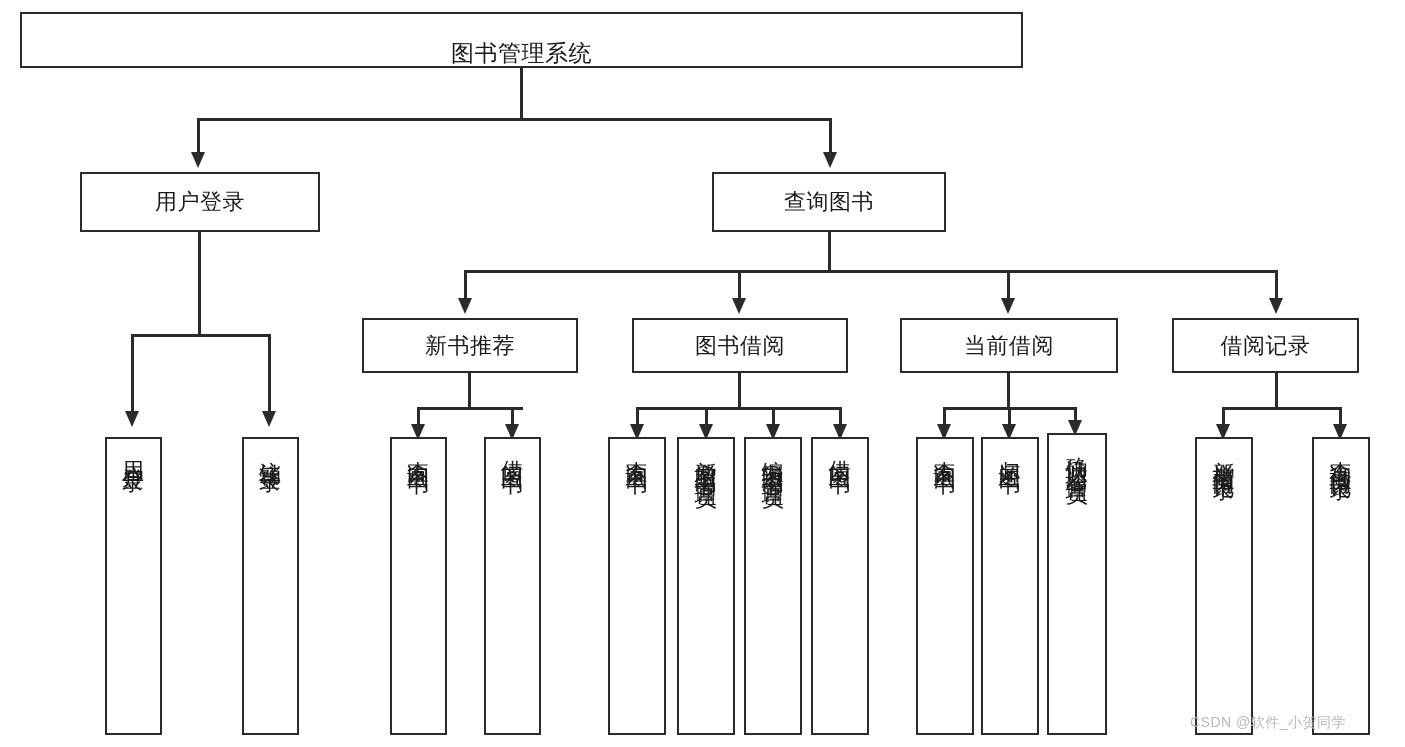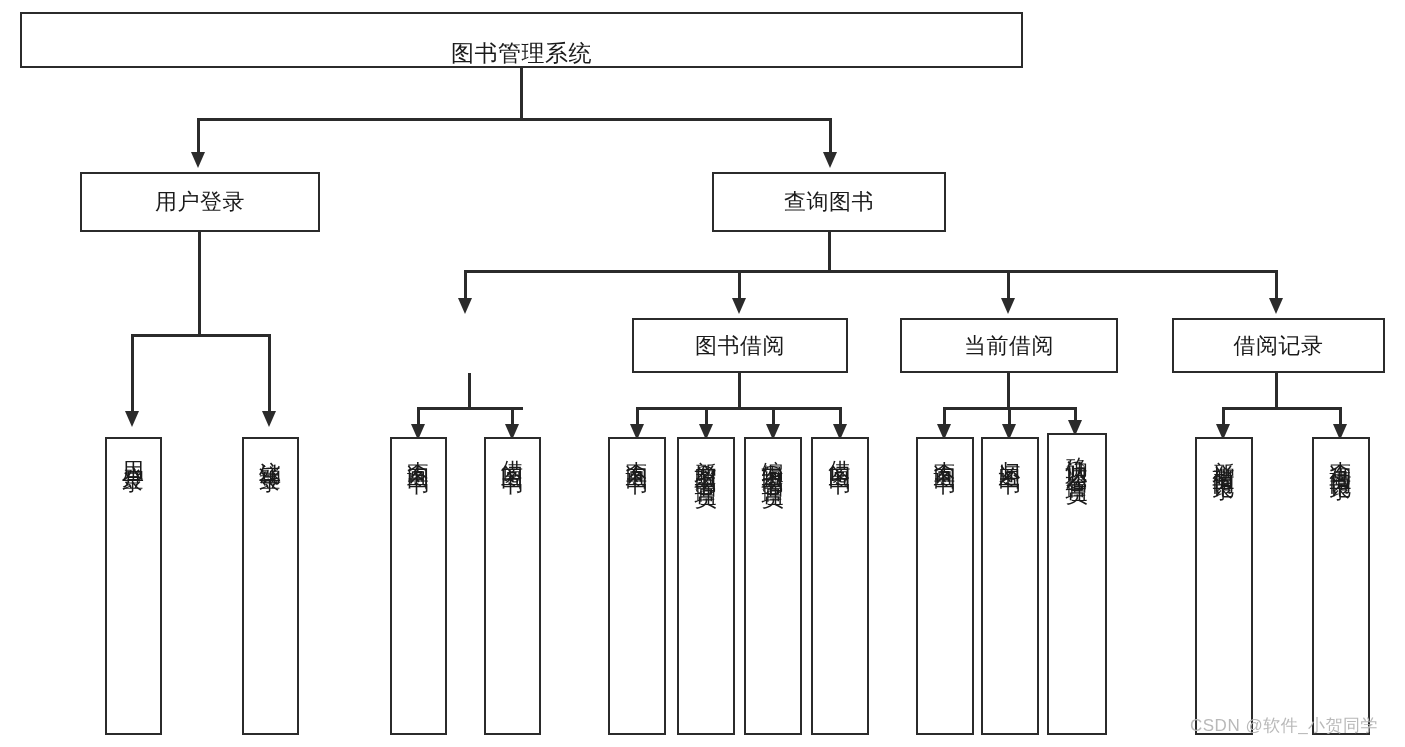--- a/index.html
+++ b/index.html
@@ -66,21 +66,21 @@
     position: absolute;
     width: 0;
     height: 0;
     border-left: 7px solid transparent;
     border-right: 7px solid transparent;
     border-top: 16px solid #2b2b2b;
   }
   .watermark {
     position: absolute;
     color: #b9b9b9;
-    font-size: 17px;
+    font-size: 14px;
     white-space: nowrap;
     letter-spacing: 0.5px;
   }
 </style>
 </head>
 <body>
 
 <div id="canvas">
 
   <div class="node h root" style="left:20px; top:12px; width:1003px; height:56px;">
@@ -114,27 +114,30 @@
   <div class="line-h" style="left:464px; top:270px; width:814px; height:3px;"></div>
   <div class="line-v" style="left:464px; top:270px; width:3px; height:30px;"></div>
   <div class="arrow" style="left:458px; top:298px;"></div>
   <div class="line-v" style="left:738px; top:270px; width:3px; height:30px;"></div>
   <div class="arrow" style="left:732px; top:298px;"></div>
   <div class="line-v" style="left:1007px; top:270px; width:3px; height:30px;"></div>
   <div class="arrow" style="left:1001px; top:298px;"></div>
   <div class="line-v" style="left:1275px; top:270px; width:3px; height:30px;"></div>
   <div class="arrow" style="left:1269px; top:298px;"></div>
 
+  <div class="node h" style="left:362px; top:318px; width:216px; height:55px;">
+    <span class="label">新书推荐</span>
+  </div>
   <div class="node h" style="left:900px; top:318px; width:218px; height:55px;">
     <span class="label">当前借阅</span>
   </div>
   <div class="node h" style="left:632px; top:318px; width:216px; height:55px;">
     <span class="label">图书借阅</span>
   </div>
-  <div class="node h" style="left:1172px; top:318px; width:213px; height:55px;font-family:Liberation Serif, serif;">
+  <div class="node h" style="left:1172px; top:318px; width:187px; height:55px;font-family:Liberation Serif, serif;">
     <span class="label">借阅记录</span>
   </div>
 
   <div class="line-v" style="left:468px; top:373px; width:3px; height:36px;"></div>
   <div class="line-h" style="left:417px; top:407px; width:106px; height:3px;"></div>
   <div class="line-v" style="left:417px; top:407px; width:3px; height:20px;"></div>
   <div class="arrow" style="left:411px; top:424px;"></div>
   <div class="line-v" style="left:511px; top:407px; width:3px; height:20px;"></div>
   <div class="arrow" style="left:505px; top:424px;"></div>
 

